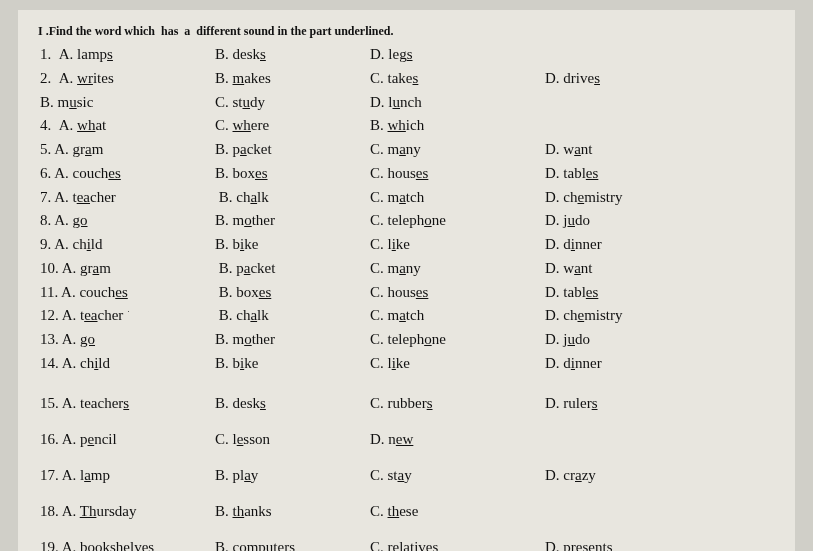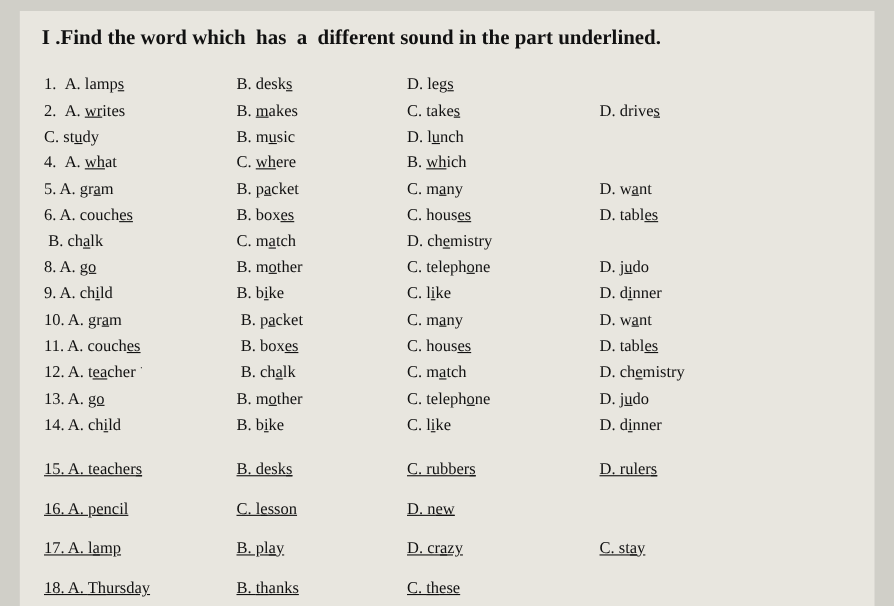--- a/index.html
+++ b/index.html
@@ -15,22 +15,22 @@
       justify-content: center;
       padding: 10px 18px;
     }
     .page {
       background: #e8e6df;
       width: 780px;
       padding: 14px 20px 14px 20px;
     }
     .section-title {
       font-weight: bold;
-      font-size: 19px;
-      margin-bottom: 20px;
+      font-size: 12px;
+      margin-bottom: 4px;
       text-decoration: none;
     }
     .exercise-grid {
       width: 100%;
     }
     .row {
       display: grid;
       grid-template-columns: 175px 155px 175px 175px;
       align-items: baseline;
       min-height: 20px;
@@ -41,21 +41,20 @@
     }
     .spacer-lg { height: 10px; }
 
     
     .row-tall {
       display: grid;
       grid-template-columns: 175px 155px 175px 175px;
       align-items: center;
       min-height: 36px;
       line-height: 1.55;
-      text-decoration: underline;
     }
   </style>
 </head>
 <body>
 
 <div class="page">
   <div class="section-title">
     I .Find the word which &nbsp;has &nbsp;a &nbsp;different sound in the part underlined.
   </div>
   <div class="exercise-grid">
@@ -65,42 +64,43 @@
       <div class="cell">B. desk<u>s</u></div>
       <div class="cell">D. leg<u>s</u></div>
     </div>
     <div class="row">
       <div class="cell">2. &nbsp;A. <u>wr</u>ites</div>
       <div class="cell">B. <u>m</u>akes</div>
       <div class="cell">C. take<u>s</u></div>
       <div class="cell">D. drive<u>s</u></div>
     </div>
     <div class="row">
+      <div class="cell">B. m<u>u</u>sic</div>
       <div class="cell">C. st<u>u</u>dy</div>
-      <div class="cell">B. m<u>u</u>sic</div>
       <div class="cell">D. l<u>u</u>nch</div>
     </div>
     <div class="row">
       <div class="cell">4. &nbsp;A. <u>wh</u>at</div>
       <div class="cell">C. <u>wh</u>ere</div>
       <div class="cell">B. <u>wh</u>ich</div>
     </div>
     <div class="row">
       <div class="cell">5. A. gr<u>a</u>m</div>
       <div class="cell">B. p<u>a</u>cket</div>
       <div class="cell">C. m<u>a</u>ny</div>
       <div class="cell">D. w<u>a</u>nt</div>
     </div>
     <div class="row">
       <div class="cell">6. A. couch<u>es</u></div>
       <div class="cell">B. box<u>es</u></div>
       <div class="cell">C. hous<u>es</u></div>
       <div class="cell">D. tabl<u>es</u></div>
     </div>
     <div class="row">
+      <div class="cell">7. A. t<u>ea</u>cher</div>
       <div class="cell">&nbsp;B. ch<u>a</u>lk</div>
       <div class="cell">C. m<u>a</u>tch</div>
       <div class="cell">D. ch<u>e</u>mistry</div>
     </div>
     <div class="row">
       <div class="cell">8. A. <u>go</u></div>
       <div class="cell">B. m<u>o</u>ther</div>
       <div class="cell">C. teleph<u>o</u>ne</div>
       <div class="cell">D. j<u>u</u>do</div>
     </div>
@@ -150,22 +150,22 @@
       <div class="cell">D. ruler<u>s</u></div>
     </div>
     <div class="row-tall">
       <div class="cell">16. A. p<u>e</u>ncil</div>
       <div class="cell">C. l<u>e</u>sson</div>
       <div class="cell">D. n<u>ew</u></div>
     </div>
     <div class="row-tall">
       <div class="cell">17. A. l<u>a</u>mp</div>
       <div class="cell">B. pl<u>a</u>y</div>
+      <div class="cell">C. st<u>a</u>y</div>
       <div class="cell">D. cr<u>a</u>zy</div>
-      <div class="cell">C. st<u>a</u>y</div>
     </div>
     <div class="row-tall">
       <div class="cell">18. A. <u>Th</u>ursday</div>
       <div class="cell">B. <u>th</u>anks</div>
       <div class="cell">C. <u>th</u>ese</div>
     </div>
     <div class="row-tall">
       <div class="cell">19. A. bookshelv<u>es</u></div>
       <div class="cell">B. computer<u>s</u></div>
       <div class="cell">C. relative<u>s</u></div>

